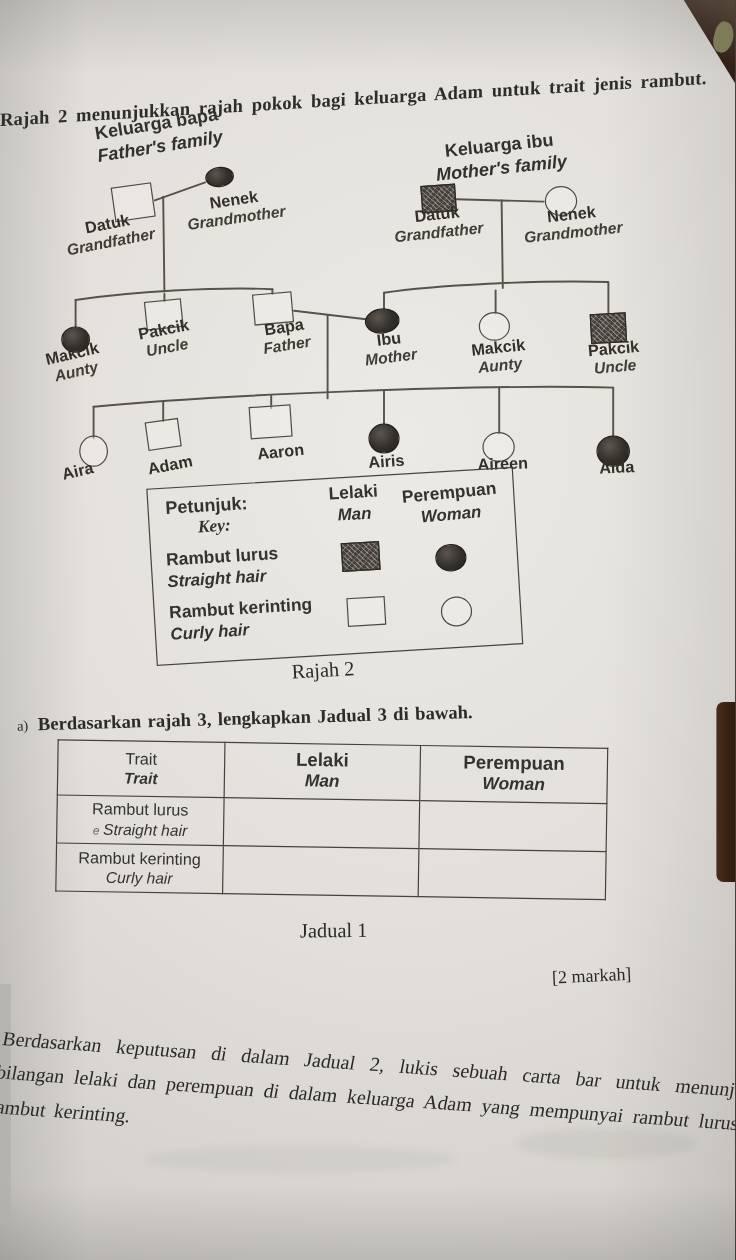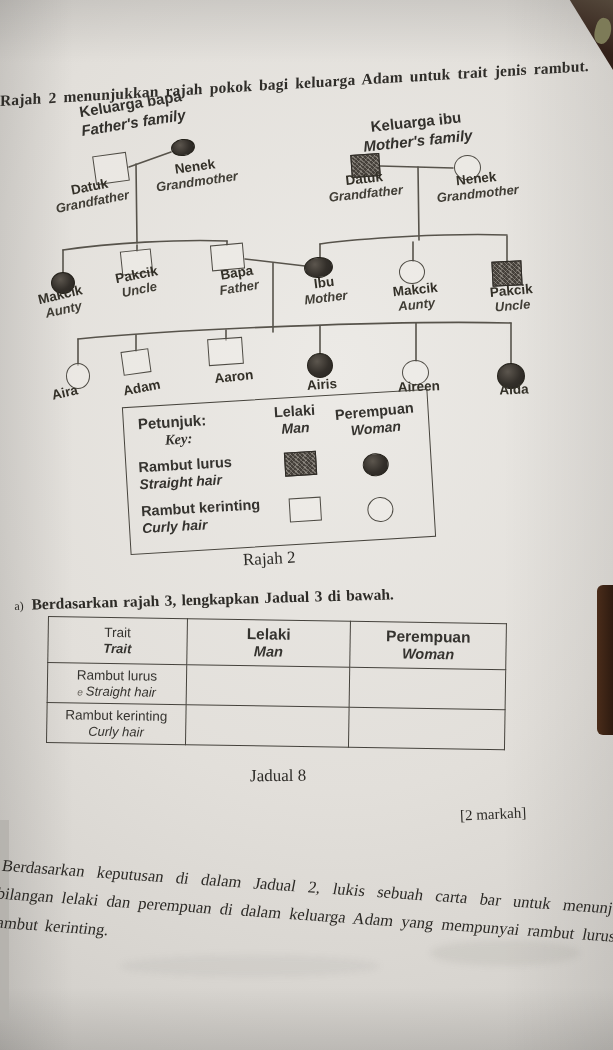--- a/index.html
+++ b/index.html
@@ -274,18 +274,18 @@
     <tr class="drow">
       <td class="c1 rowlab">
         <div class="ms">Rambut kerinting</div>
         <div class="en">Curly hair</div>
       </td>
       <td class="c2"></td>
       <td class="c3"></td>
     </tr>
   </tbody>
     </table>
-  <div class="abs serif table-caption nowrap">Jadual 8</div>
+  <div class="abs serif table-caption nowrap">Jadual 1</div>
 
   <div class="abs serif marks nowrap">[2 markah]</div>
 
   <div class="abs serif qb">Berdasarkan keputusan di dalam Jadual 2, lukis sebuah carta bar untuk menunjukkan bilangan lelaki dan perempuan di dalam keluarga Adam yang mempunyai rambut lurus dan rambut kerinting.</div>
 </div>
 
 </body></html>

